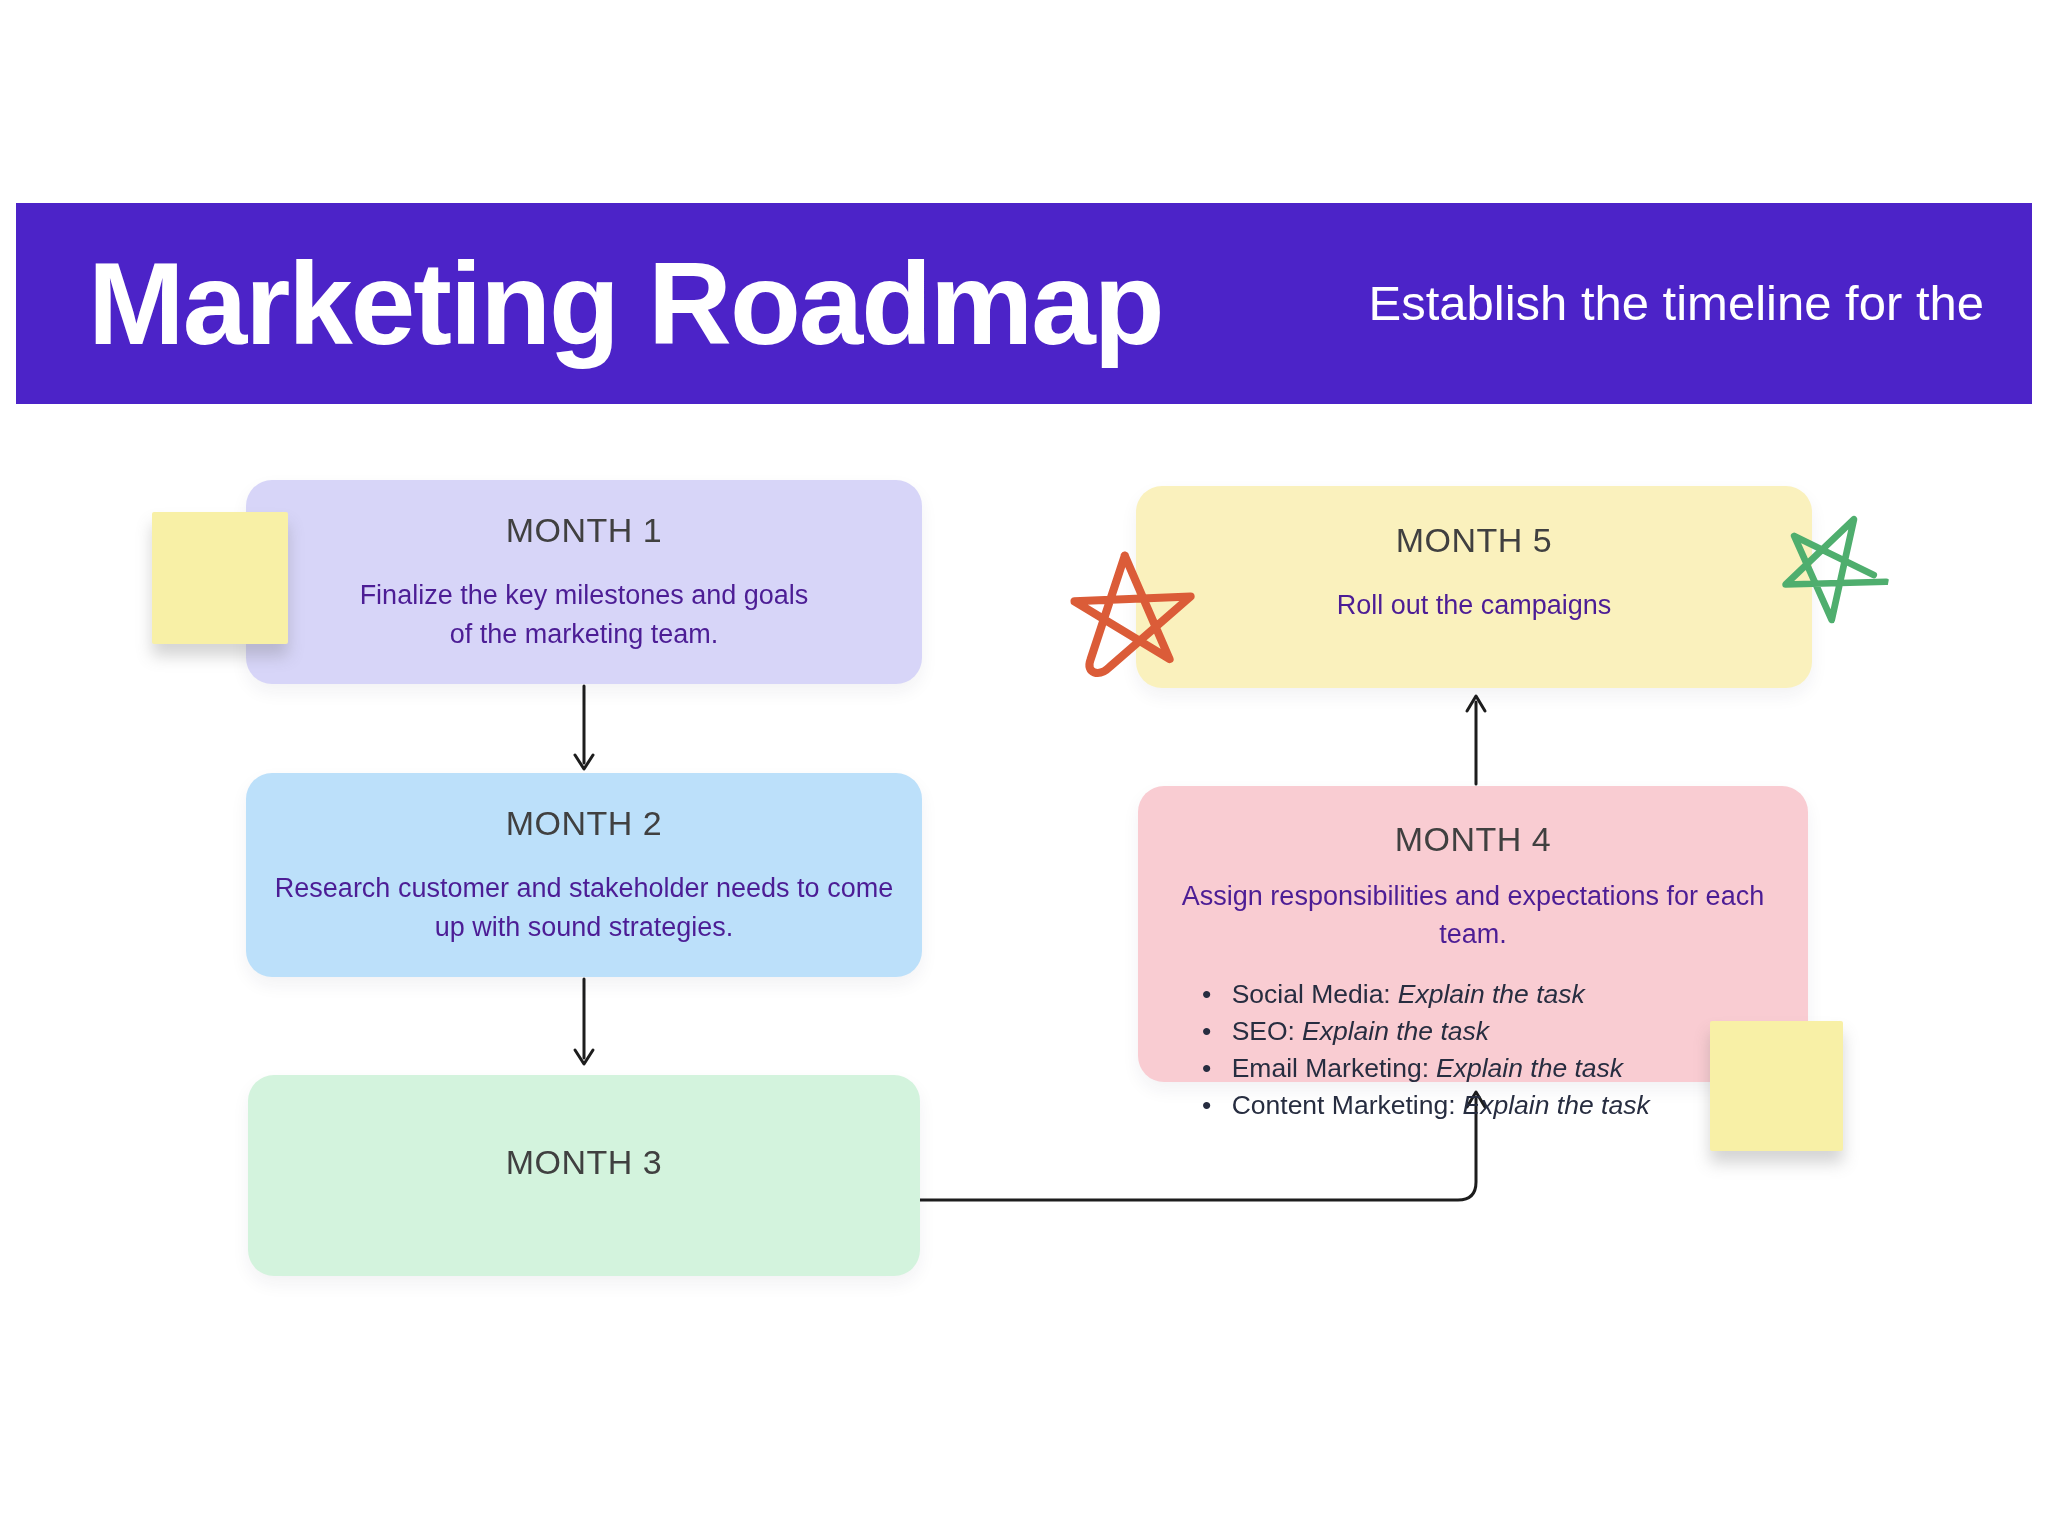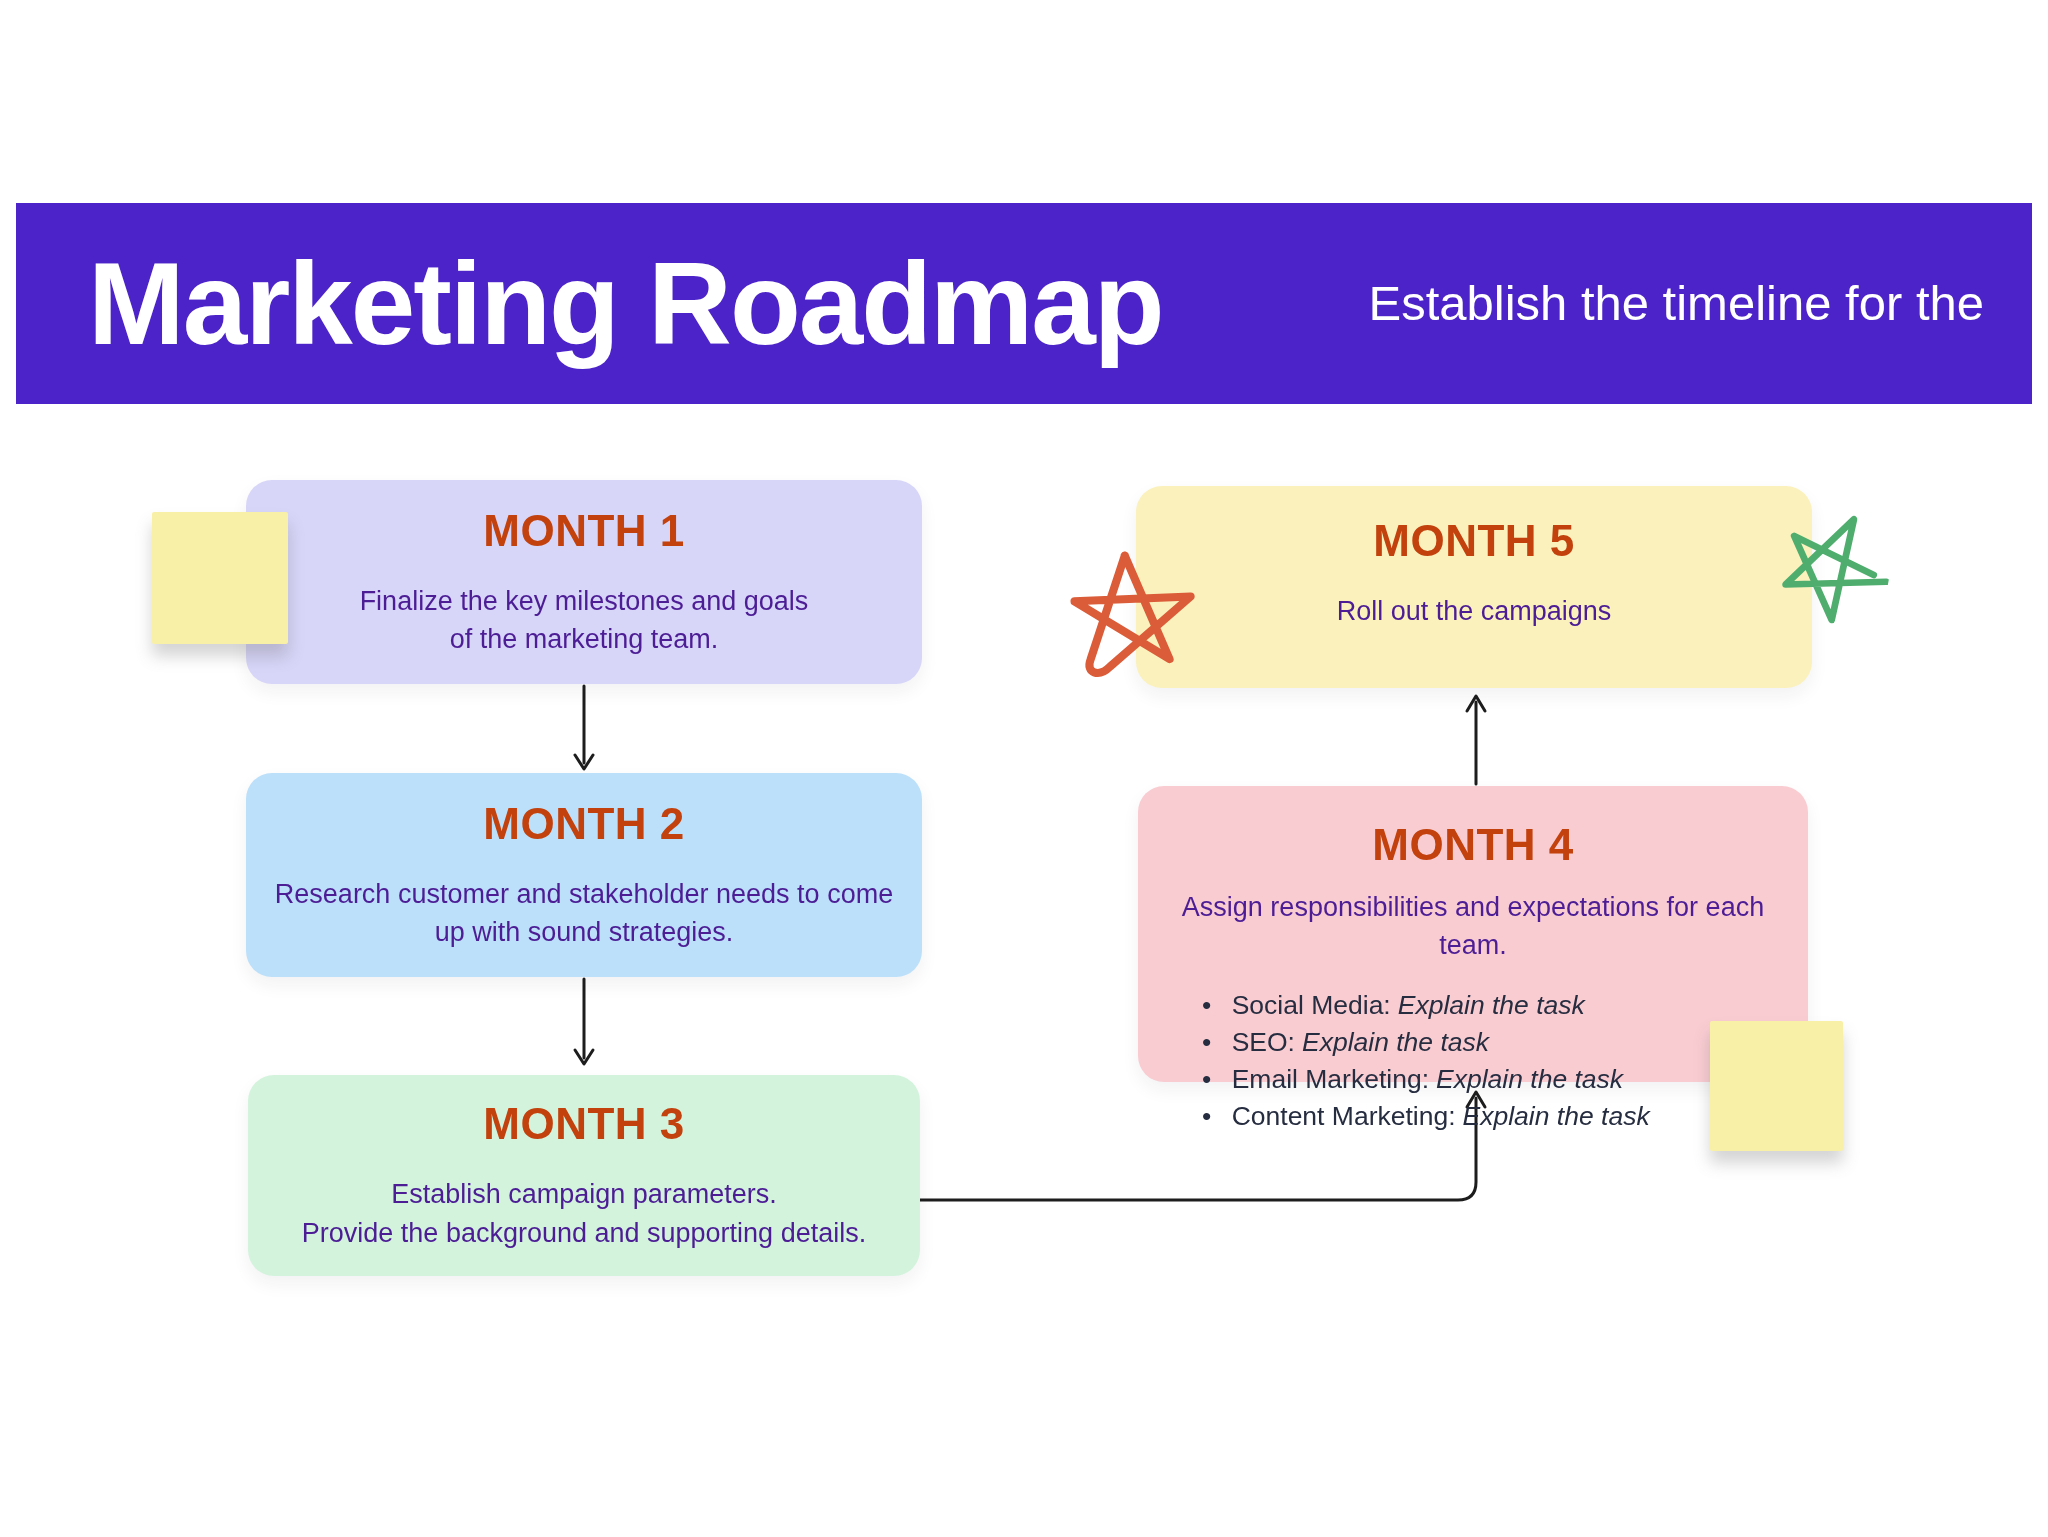--- a/index.html
+++ b/index.html
@@ -26,21 +26,21 @@
     font-weight:400;
   }
 
   
   .node {
     position:absolute; border-radius:26px; box-sizing:border-box;
     display:flex; flex-direction:column; align-items:center; justify-content:center;
     text-align:center; box-shadow:0 8px 18px rgba(40,40,60,0.06);
   }
   .node-heading {
-    margin:0 0 26px 0; font-size:44px; font-weight:bold; color:#c2410c;
+    margin:0 0 26px 0; font-size:34px; font-weight:normal; color:#404040;
     letter-spacing:0.5px;
   }
   .node-body {
     margin:0; font-size:27px; color:#4c1d95; line-height:1.42;
     white-space:pre-line;
   }
   .m1 { left:246px; top:480px; width:676px; height:204px; }
   .m2 { left:246px; top:773px; width:676px; height:204px; }
   .m3 { left:248px; top:1075px; width:672px; height:201px; }
   .m5 { left:1136px; top:486px; width:676px; height:202px; padding-bottom:28px; }
@@ -113,22 +113,20 @@
   </section>
 
   <section class="node m2" style="background-color: rgb(188, 224, 250);">
     <h2 class="node-heading">MONTH 2</h2>
     <p class="node-body">Research customer and stakeholder needs to come
 up with sound strategies.</p>
   </section>
 
   <section class="node m3" style="background-color: rgb(211, 243, 221);">
     <h2 class="node-heading">MONTH 3</h2>
-    <p class="node-body">Establish campaign parameters.
-Provide the background and supporting details.</p>
   </section>
 
   <section class="node m4" style="background-color: rgb(249, 204, 210);">
     <h2 class="node-heading">MONTH 4</h2>
     <p class="node-body">Assign responsibilities and expectations for each team.</p>
     <ul class="tasks">
       <li>
         <span>Social Media:</span><span class="task-italic">Explain the task</span>
       </li>
       <li>

